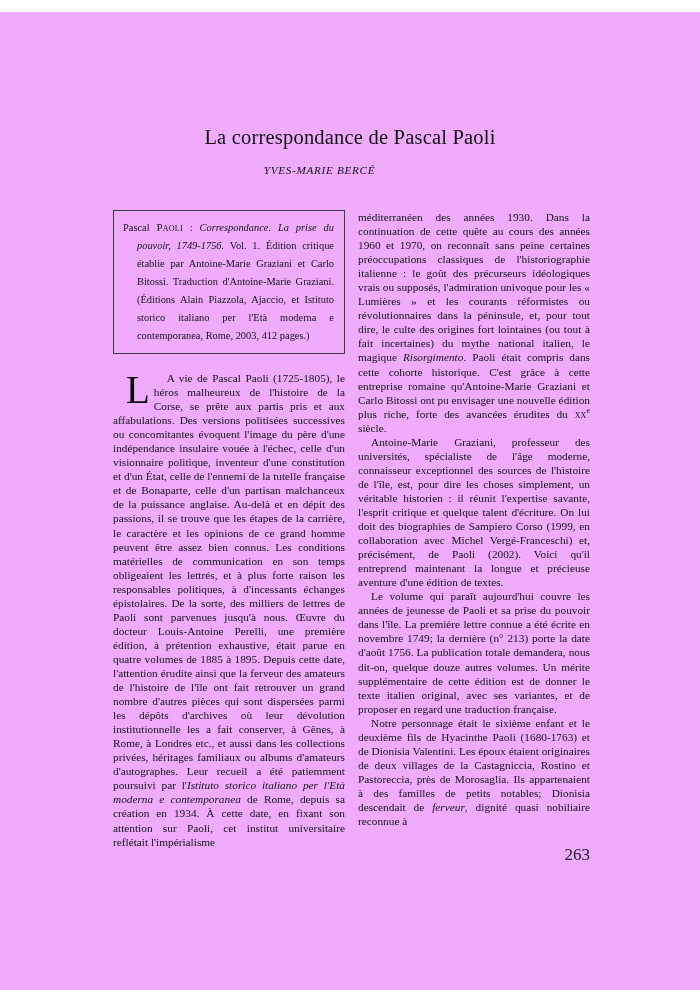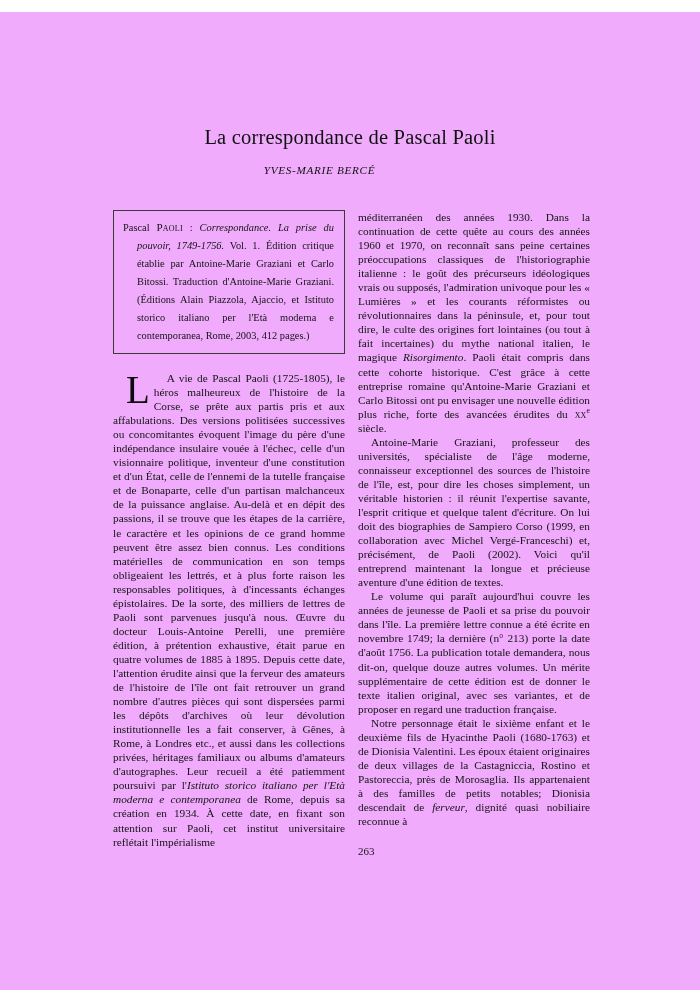--- a/index.html
+++ b/index.html
@@ -111,21 +111,22 @@
     vertical-align: super;
     line-height: 0;
   }
 
   
   .folio {
     position: absolute;
     left: 358px;
     top: 833px;
     width: 232px;
-    font-size: 11px;
+    text-align: right;
+    font-size: 17px;
     color: #1a1a1a;
   }
 </style>
 </head>
 <body>
 
 <div class="page">
 
   <h1 class="title">La correspondance de Pascal Paoli</h1>
 

